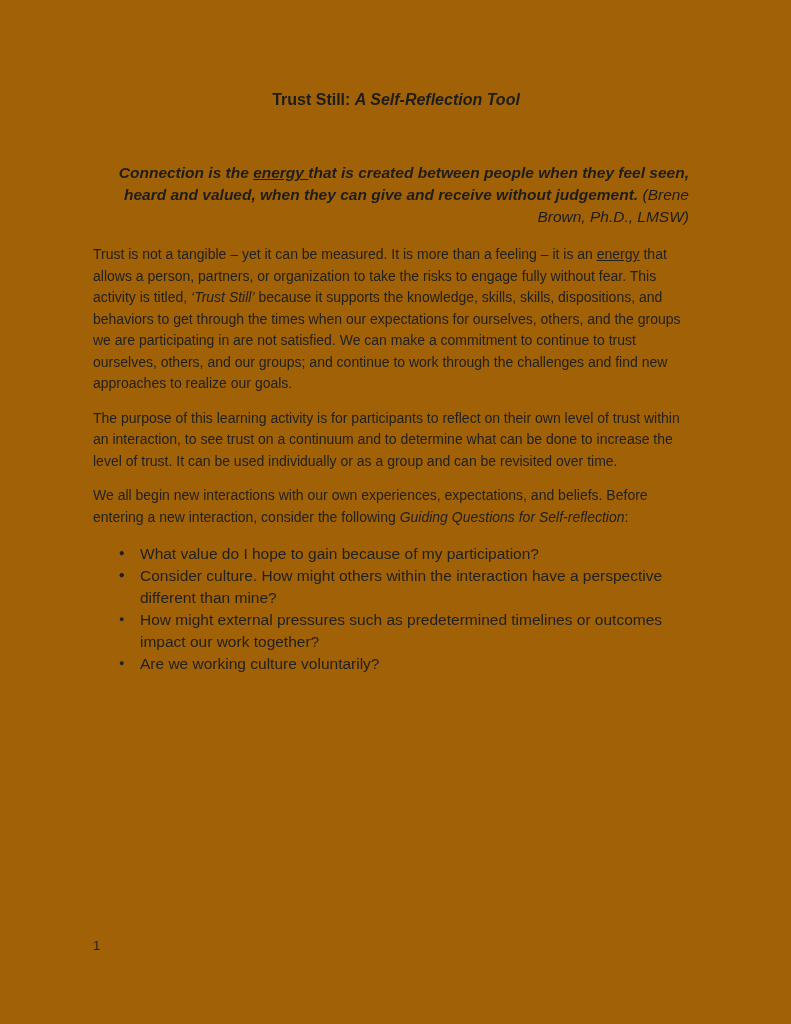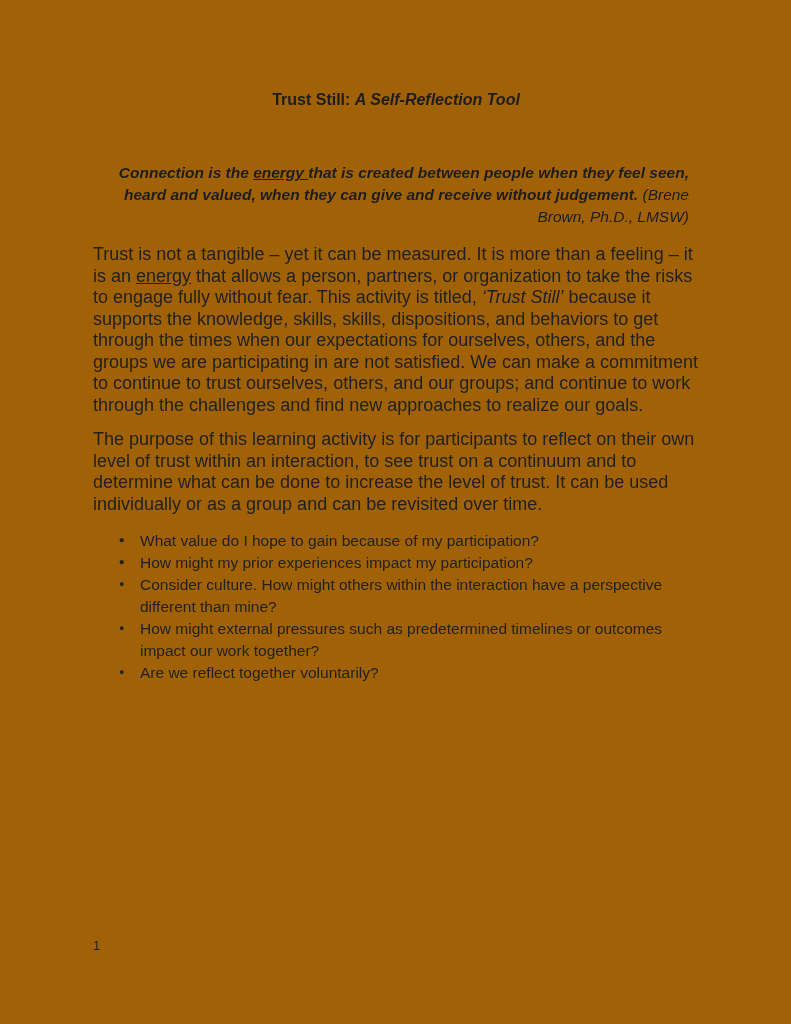--- a/index.html
+++ b/index.html
@@ -43,21 +43,21 @@
     font-weight: 700;
     font-style: italic;
     color: #1d1d1d;
     text-align: right;
   }
   .quote .underl { text-decoration: underline; }
   .quote .attribution { font-weight: 400; }
 
   .para {
     margin: 0 0 13px 0;
-    font-size: 18px;
+    font-size: 14px;
     line-height: 21.5px;
     color: #212121;
   }
   .para .underl { text-decoration: underline; }
   .para .ital { font-style: italic; }
 
   .bullet-list {
     list-style: none;
     margin: 15px 0 0 0;
     padding: 0;
@@ -92,27 +92,28 @@
   <div class="content">
 
     <h1 class="doc-title"><span>Trust Still: </span><span class="ital">A Self-Reflection Tool</span></h1>
 
     <p class="quote"><span>Connection is the </span><span class="underl">energy </span><span>that is created between people when they feel seen, heard and valued, when they can give and receive without judgement. </span><span class="attribution">(Brene Brown, Ph.D., LMSW)</span></p>
 
     <p class="para"><span>Trust is not a tangible – yet it can be measured. It is more than a feeling – it is an </span><span class="underl">energy</span><span> that allows a person, partners, or organization to take the risks to engage fully without fear. This activity is titled, </span><span class="ital">‘Trust Still’</span><span> because it supports the knowledge, skills, skills, dispositions, and behaviors to get through the times when our expectations for ourselves, others, and the groups we are participating in are not satisfied. We can make a commitment to continue to trust ourselves, others, and our groups; and continue to work through the challenges and find new approaches to realize our goals.</span></p>
 
     <p class="para"><span>The purpose of this learning activity is for participants to reflect on their own level of trust within an interaction, to see trust on a continuum and to determine what can be done to increase the level of trust. It can be used individually or as a group and can be revisited over time.</span></p>
 
+    <p class="para"><span>We all begin new interactions with our own experiences, expectations, and beliefs. Before entering a new interaction, consider the following </span><span class="ital">Guiding Questions for Self-reflection</span><span>:</span></p>
 
     <ul class="bullet-list">
       <li class="bullet-item"><span class="bullet">●</span></li>
       <li class="bullet-item"><span class="bullet">●</span><span>What value do I hope to gain because of my participation?</span></li>
       <li class="bullet-item"><span class="bullet">●</span></li>
-      <li class="bullet-item"><span class="bullet">●</span><span>How might my prior experiences impact my participation?</span></li>
+      <li class="bullet-item"><span class="bullet">●</span></li>
       <li class="bullet-item"><span class="bullet">●</span><span>Consider culture. How might others within the interaction have a perspective different than mine?</span></li>
       <li class="bullet-item"><span class="bullet">●</span><span>How might external pressures such as predetermined timelines or outcomes impact our work together?</span></li>
-      <li class="bullet-item"><span class="bullet">●</span><span>Are we reflect together voluntarily?</span></li>
+      <li class="bullet-item"><span class="bullet">●</span><span>Are we working culture voluntarily?</span></li>
     </ul>
 
   </div>
 
   <div class="page-number">1</div>
 </div>
 
 </body></html>

